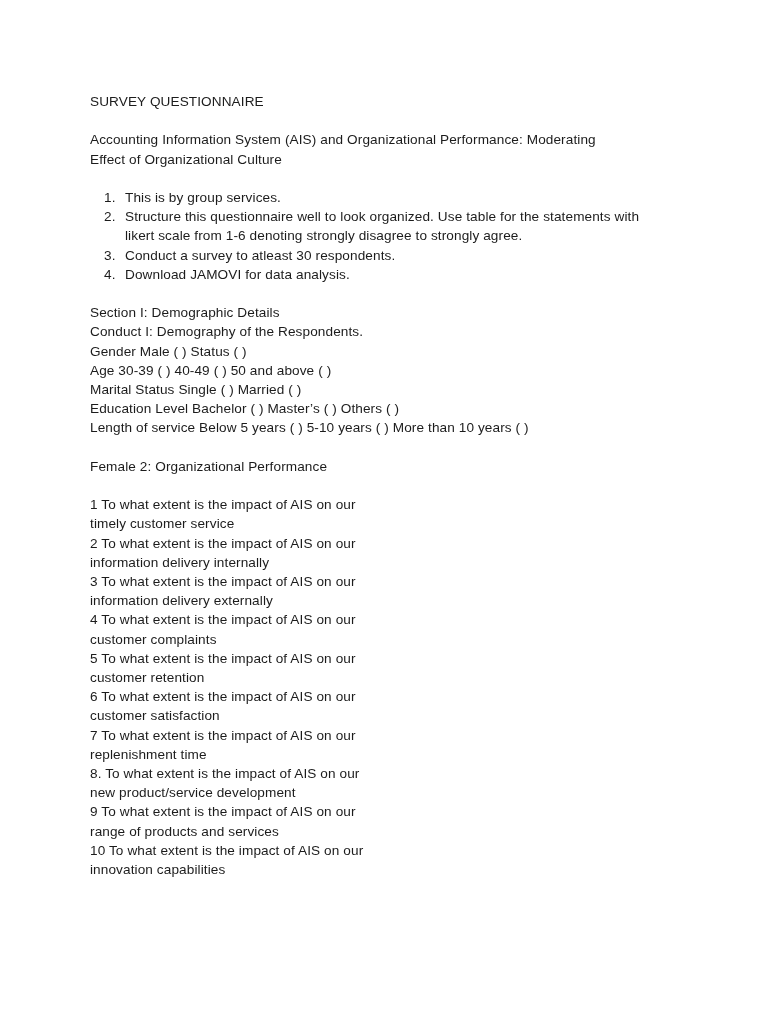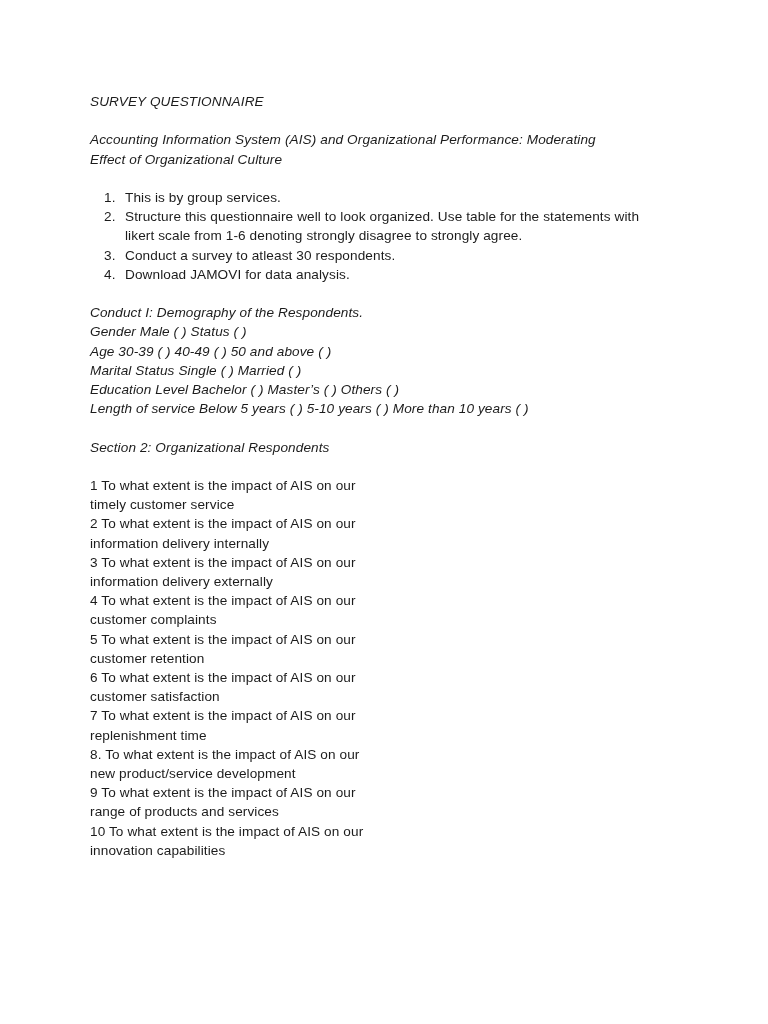--- a/index.html
+++ b/index.html
@@ -15,21 +15,21 @@
   .content {
     position: absolute;
     left: 90px;
     top: 92px;
     width: 660px;
     font-size: 13.6px;
     line-height: 19.2px;
     font-weight: 400;
     letter-spacing: 0.1px;
   }
-  .block { margin: 0 0 19.2px 0; font-style: italic; }
+  .block { margin: 0 0 19.2px 0; }
   .preline { white-space: pre-line; }
   .ol { margin: 0 0 19.2px 0; }
   .ol-item { display: flex; }
   .ol-num {
     width: 21px;
     margin-left: 14px;
     flex: 0 0 auto;
     text-align: left;
   }
   .ol-text { flex: 1 1 auto; white-space: pre-line; }
@@ -66,35 +66,36 @@
         </div>
 
         <div class="ol-item">
           <span class="ol-num">4.</span>
           <span class="ol-text">Download JAMOVI for data analysis.</span>
         </div>
       </div>
 
     <div class="block">
 
+        <div>Section I: Demographic Details</div>
 
         <div>Conduct I: Demography of the Respondents.</div>
 
         <div>Gender Male ( ) Status ( )</div>
 
         <div>Age 30-39 ( ) 40-49 ( ) 50 and above ( )</div>
 
         <div>Marital Status Single ( ) Married ( )</div>
 
         <div>Education Level Bachelor ( ) Master’s ( ) Others ( )</div>
 
         <div>Length of service Below 5 years ( ) 5-10 years ( ) More than 10 years ( )</div>
       </div>
 
-    <div class="block">Section 2: Organizational Respondents</div>
+    <div class="block">Female 2: Organizational Performance</div>
 
     <div>
 
         <div class="q-line">1 To what extent is the impact of AIS on our
 timely customer service</div>
 
         <div class="q-line">2 To what extent is the impact of AIS on our
 information delivery internally</div>
 
         <div class="q-line">3 To what extent is the impact of AIS on our

